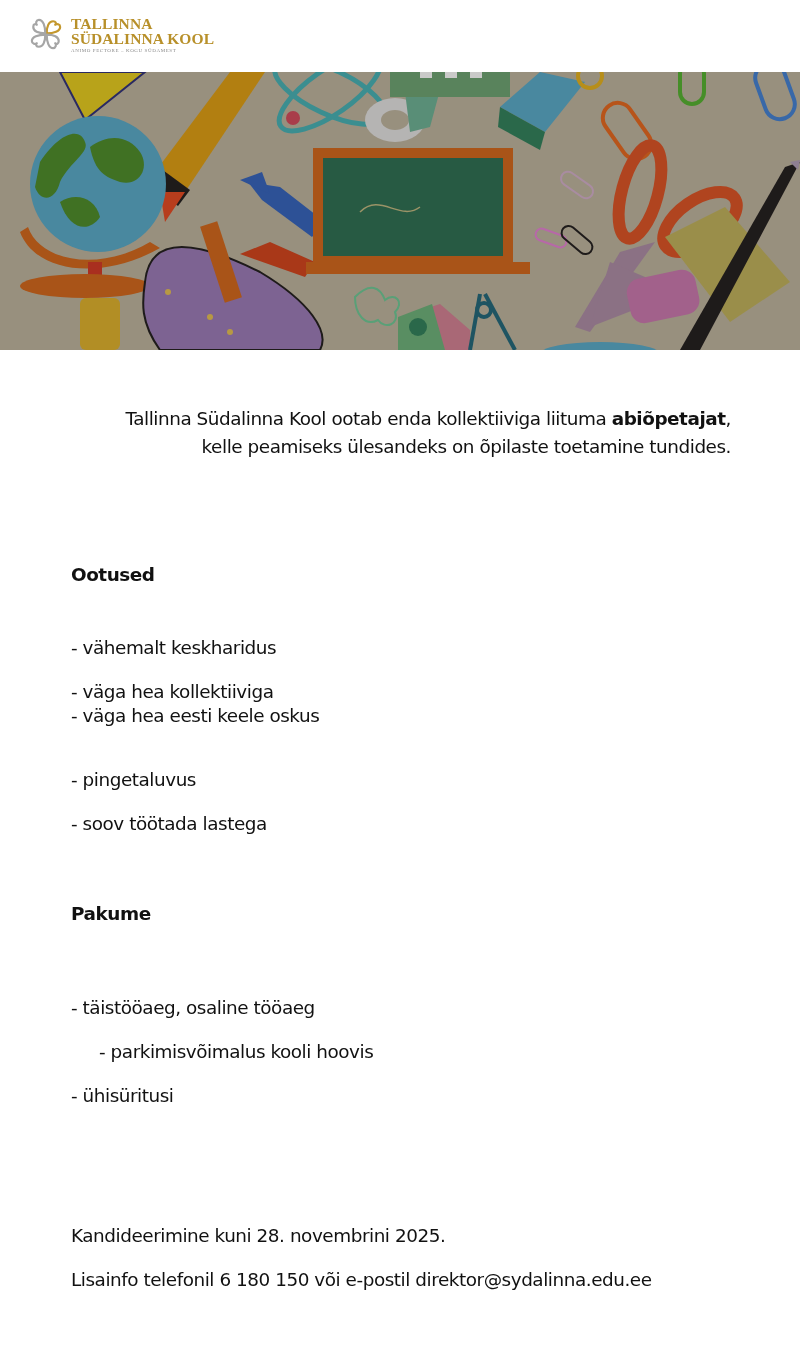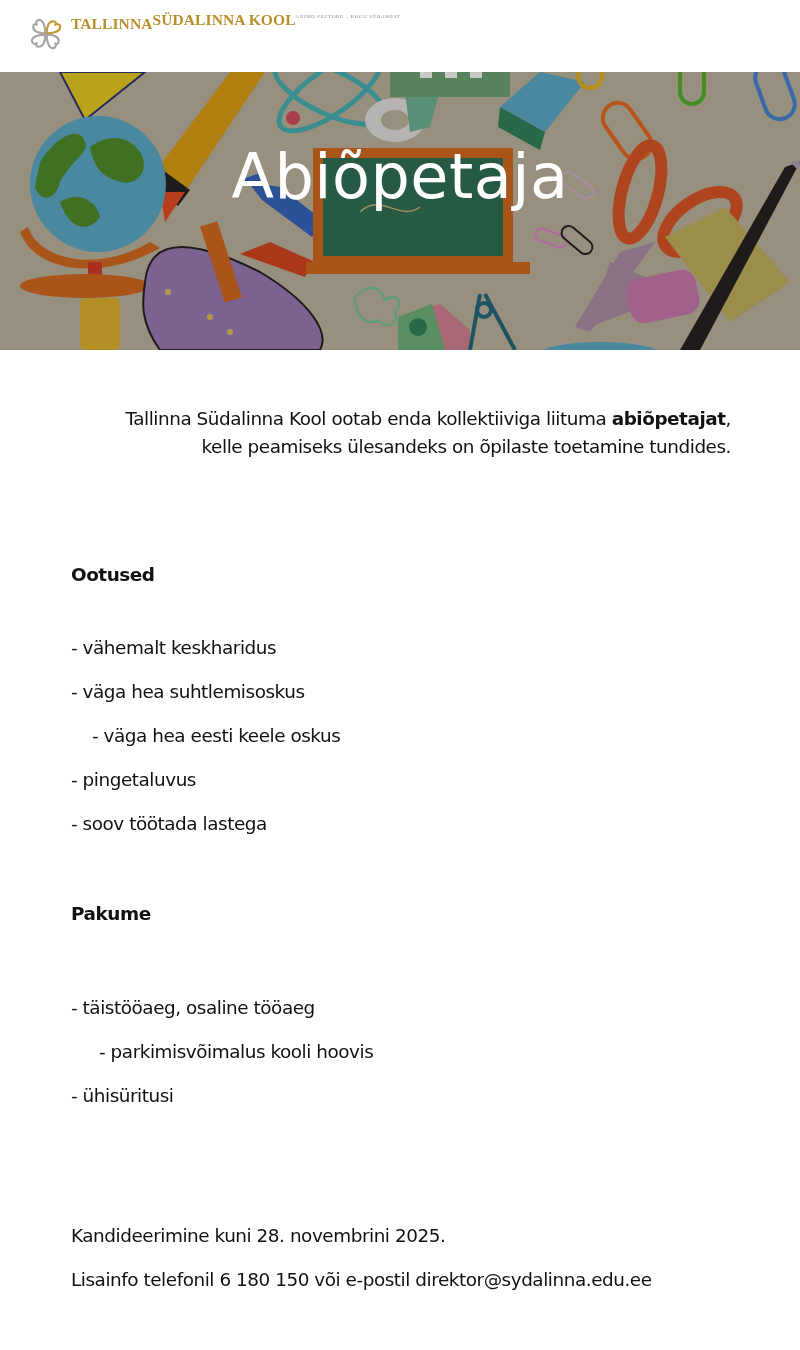--- a/index.html
+++ b/index.html
@@ -3,21 +3,21 @@
   <meta charset="utf-8">
   <style>
     * { box-sizing: border-box; margin: 0; padding: 0; }
     html, body { width: 800px; height: 1350px; background: #ffffff; overflow: hidden; }
     body { font-family: "Liberation Sans", "DejaVu Sans", sans-serif; color: #111111; position: relative; }
 
     
     .site-header { position: absolute; left: 0; top: 0; width: 800px; height: 72px; background: #ffffff; }
     .logo-link { position: absolute; left: 25px; top: 12px; display: flex; align-items: flex-start; text-decoration: none; }
     .logo-mark { width: 42px; height: 42px; margin-top: 1px; }
-    .logo-text { margin-left: 4px; display: flex; flex-direction: row; }
+    .logo-text { margin-left: 4px; display: flex; flex-direction: column; }
     .logo-line1, .logo-line2 {
       font-family: "Liberation Serif", "DejaVu Serif", serif;
       color: #b8902a; font-size: 15.5px; line-height: 15px; font-weight: 700; letter-spacing: 0.1px;
     }
     .logo-line1 { margin-top: 4px; }
     .logo-tag {
       font-family: "Liberation Serif", "DejaVu Serif", serif;
       color: #8a8a8a; font-size: 5px; line-height: 8px; letter-spacing: 0.6px; margin-top: 1px; white-space: nowrap;
     }
 
@@ -139,32 +139,31 @@
     <polygon points="665,165 725,135 790,210 730,250" fill="#a89a50"></polygon>
 
     <rect x="628" y="202" width="70" height="45" rx="14" fill="#b06898" transform="rotate(-12 663 224)"></rect>
 
     <polygon points="785,95 800,90 700,278 680,278" fill="#1e1a1a"></polygon>
     <polygon points="790,90 800,88 798,98" fill="#9a8aa0"></polygon>
 
     <ellipse cx="600" cy="282" rx="60" ry="12" fill="#4d93ae"></ellipse>
   </svg>
   <div class="hero-overlay"></div>
-  <h1 class="hero-title">Abiõpetaja</h1>
 </section>
 
 <div class="intro p">
   <span>Tallinna Südalinna Kool ootab enda kollektiiviga liituma </span><b>abiõpetajat</b><span>,</span><br>
   <span>kelle peamiseks ülesandeks on õpilaste toetamine tundides.</span>
 </div>
 
 <div class="abs p section-title" style="top:561px;">Ootused</div>
 <div class="abs p" style="top:634px;">- vähemalt keskharidus</div>
-<div class="abs p" style="top:678px;">- väga hea suhtlemisoskus</div>
-<div class="abs p" style="top:722px;margin-left:21px;">- väga hea eesti keele oskus</div>
+<div class="abs p" style="top:678px;">- väga hea kollektiiviga</div>
+<div class="abs p" style="top:702px;">- väga hea eesti keele oskus</div>
 <div class="abs p" style="top:766px;">- pingetaluvus</div>
 <div class="abs p" style="top:810px;text-align:center;">- soov töötada lastega</div>
 
 <div class="abs p section-title" style="top:900px;">Pakume</div>
 <div class="abs p" style="top:994px;text-align:center;">- täistööaeg, osaline tööaeg</div>
 <div class="abs p" style="top:1038px;margin-left:28px;">- parkimisvõimalus kooli hoovis</div>
 <div class="abs p" style="top:1082px;">- ühisüritusi</div>
 
 <div class="abs p" style="top:1222px;">Kandideerimine kuni 28. novembrini 2025.</div>
 <div class="abs p" style="top:1266px;">Lisainfo telefonil 6 180 150 või e-postil direktor@sydalinna.edu.ee</div>

